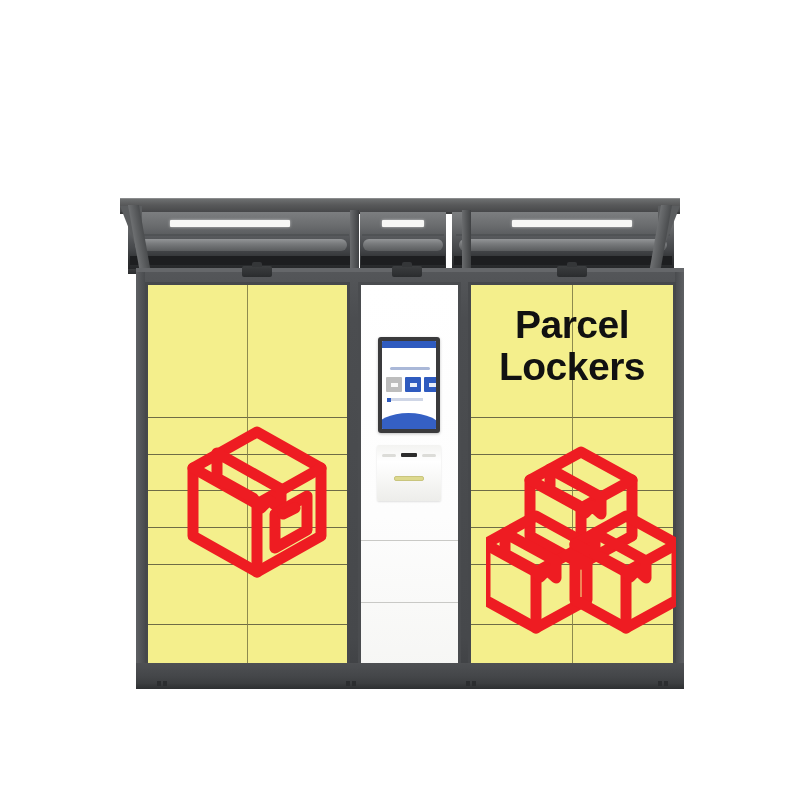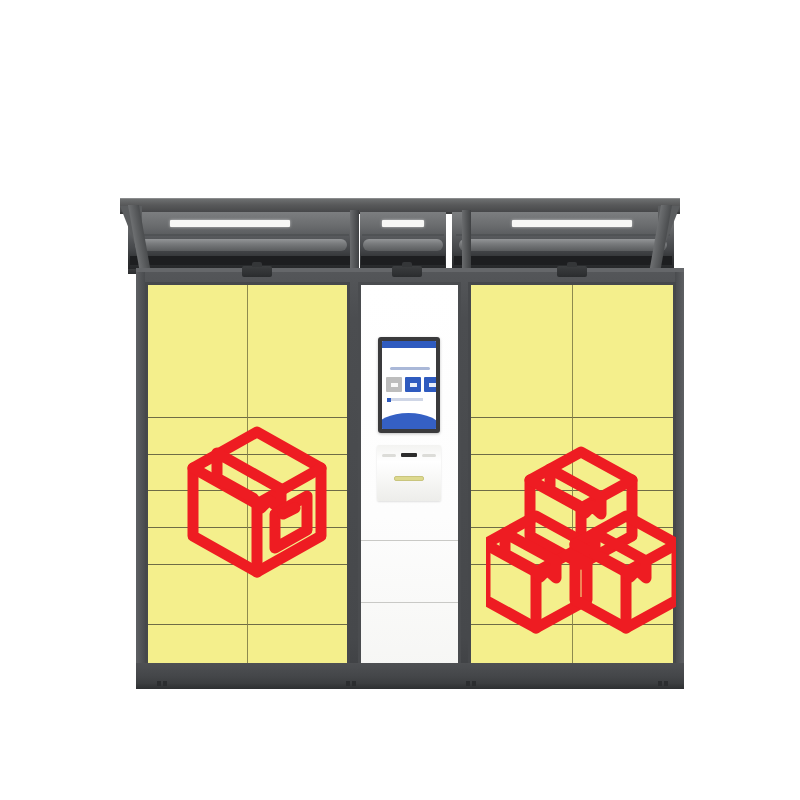--- a/index.html
+++ b/index.html
@@ -262,20 +262,24 @@
         <div class="drow" style="height: 15.5%;">
           <div class="dcell" style="background: rgb(244, 239, 140);"></div>
           <div class="dcell" style="background: rgb(244, 239, 140);"></div>
         </div>
         <div class="drow" style="height: 12%;">
           <div class="dcell" style="background: rgb(244, 239, 140);"></div>
           <div class="dcell" style="background: rgb(244, 239, 140);"></div>
         </div>
       </div>
 
+    <div class="brand" style="left:18px;top:22px;width:172px;">
+      <div style="color: rgb(17, 17, 17);">Parcel</div>
+      <div style="color: rgb(17, 17, 17);">Lockers</div>
+    </div>
 
     <div class="ico" style="left:18px;top:162px;">
       <svg width="190" height="192" viewBox="0 0 190 192">
         <g fill="none" stroke="#ee1c22" stroke-width="11" stroke-linejoin="round" stroke-linecap="round">
 
           <path d="M95 8 L146 36 L146 92 L95 120 L44 92 L44 36 Z"></path>
           <path d="M44 36 L95 64 L146 36"></path>
           <path d="M95 64 L95 120"></path>
           <path d="M64 25 L115 53 L115 70 L106 62 L99 69 L92 61 L64 46 Z"></path>
 

